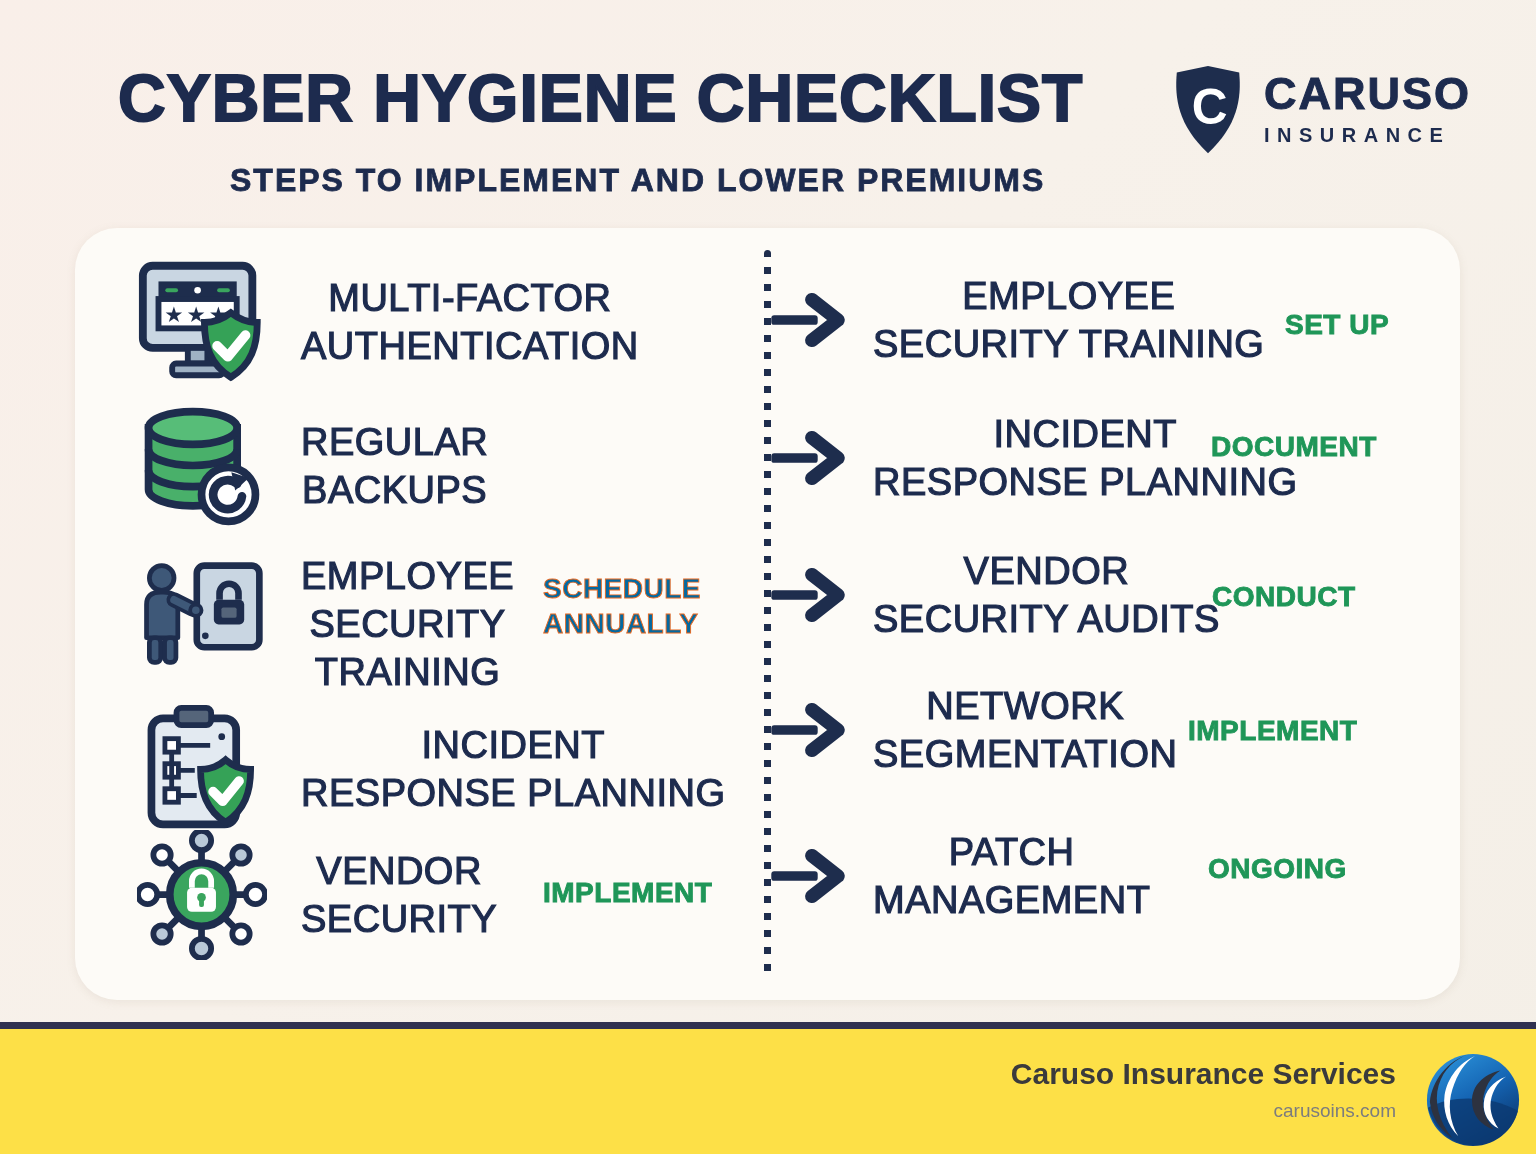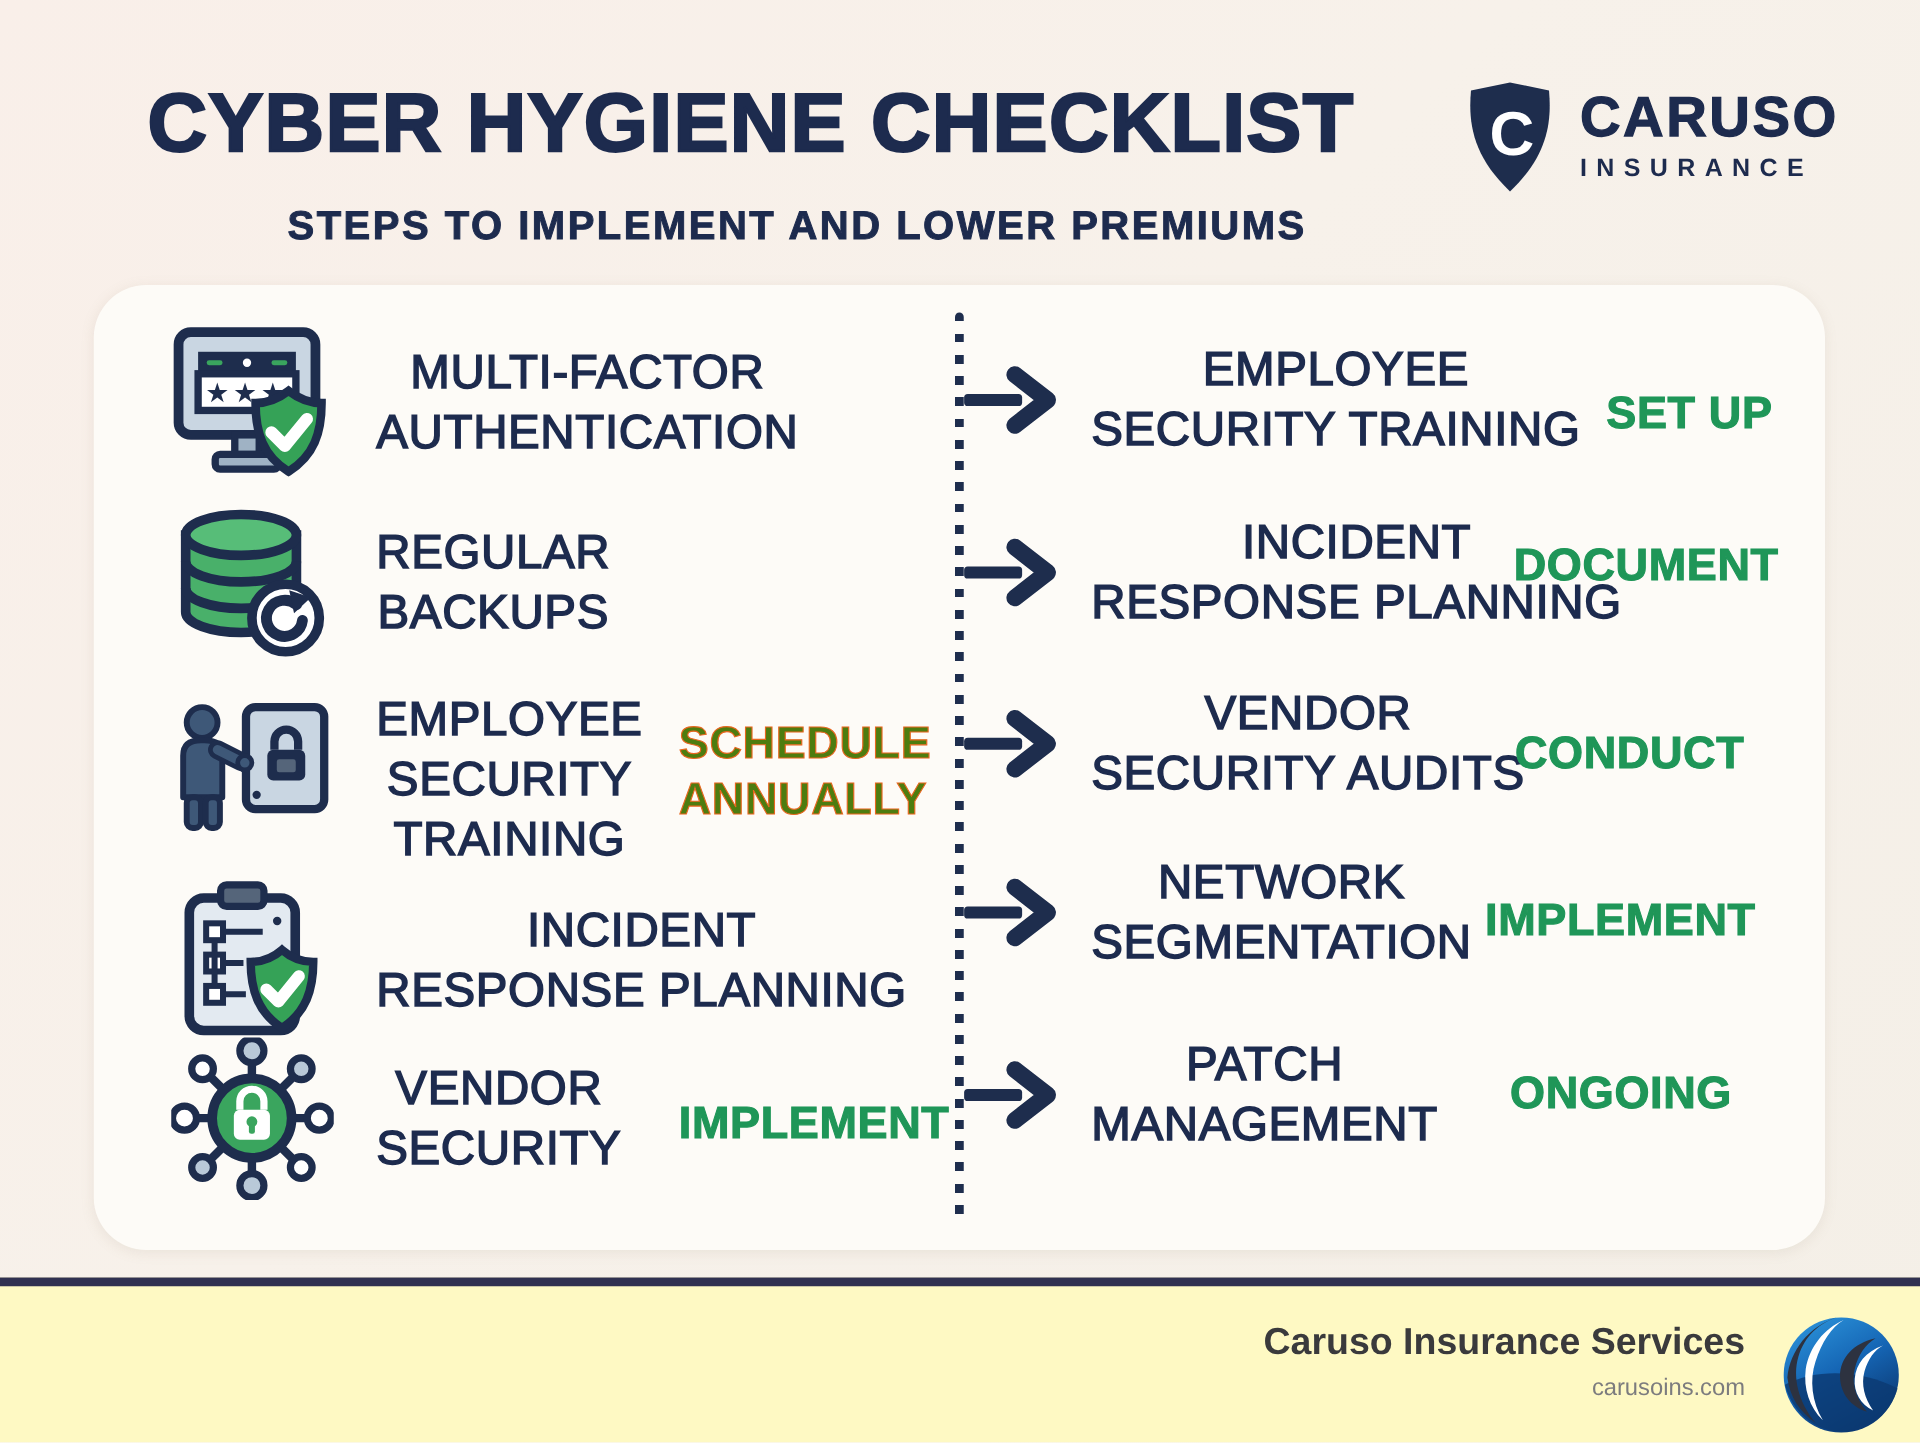--- a/index.html
+++ b/index.html
@@ -56,36 +56,36 @@
   
   .rrow { position:absolute; left:696px; display:flex; align-items:center; gap:26px; }
   .rrow-1 { top:40px;  height:104px; }
   .rrow-2 { top:178px; height:104px; }
   .rrow-3 { top:315px; height:104px; }
   .rrow-4 { top:450px; height:104px; }
   .rrow-5 { top:596px; height:104px; }
   .arrow { width:76px; height:58px; flex:none; }
   
   .note {
-    position:absolute; font-size:36px; font-weight:bold; line-height:1.24;
+    position:absolute; font-size:28px; font-weight:bold; line-height:1.24;
     white-space:pre-line; letter-spacing:0.5px;
   }
   .note-green  { color:#1f9658; -webkit-text-stroke:0.9px #1f9658; }
-  .note-orange { color:#4d7c0f; -webkit-text-stroke:0.9px #e8671f; }
+  .note-orange { color:#0369a1; -webkit-text-stroke:0.9px #e8671f; }
   .note-training { left:468px;  top:344px; }
   .note-vendor   { left:468px;  top:648px; }
   .note-r1 { left:1210px; top:80px;  }
   .note-r2 { left:1105px; top:202px;margin-left:31px; }
   .note-r3 { left:1137px; top:352px; }
   .note-r4 { left:1113px; top:486px; }
   .note-r5 { left:1133px; top:624px; }
   
   .footer {
     position:absolute; left:0; top:1022px; width:1536px; height:132px;
-    background:#fef9c3; border-top:7px solid #303150;
+    background:#fde047; border-top:7px solid #303150;
   }
   .footer-text { position:absolute; right:140px; top:28px; text-align:right; }
   .company { font-size:30px; font-weight:bold; color:#3a3a3c; }
   .website { font-size:19px; color:#7c7c7e; margin-top:9px; }
   .globe { position:absolute; right:14px; top:22px; width:98px; height:98px; }
 </style>
 </head>
 <body>
 
 <div class="title">CYBER HYGIENE CHECKLIST</div>

